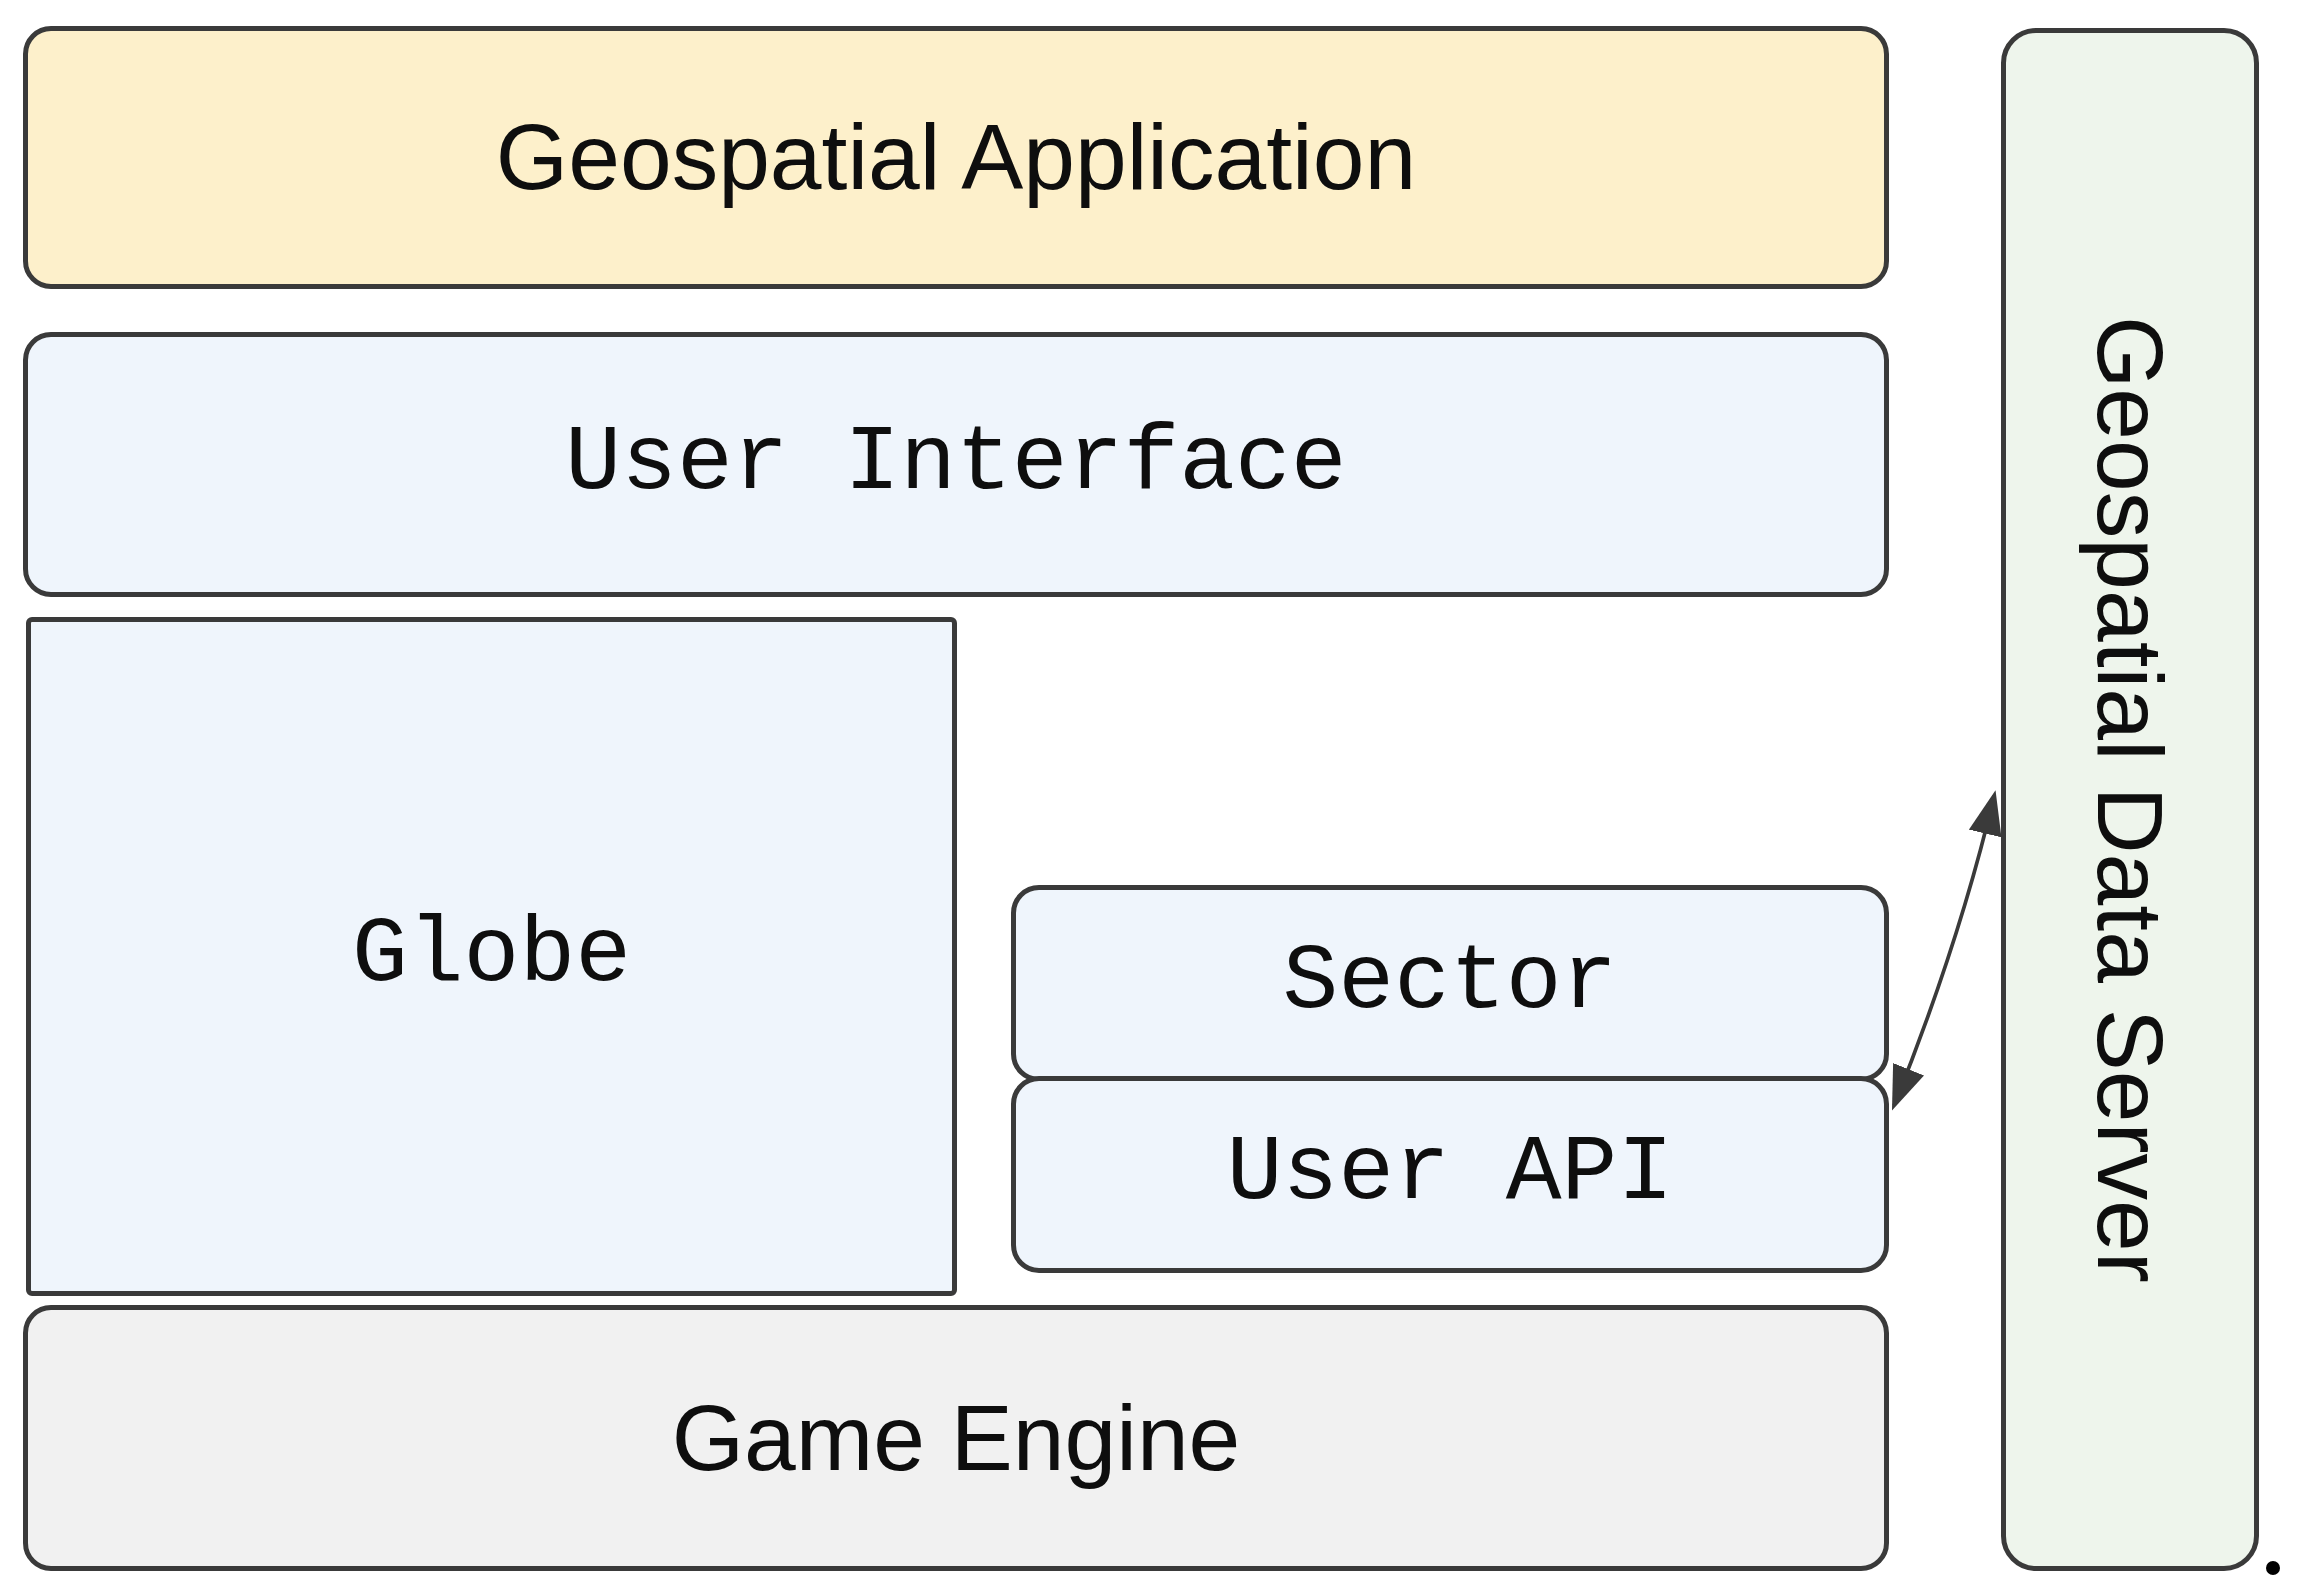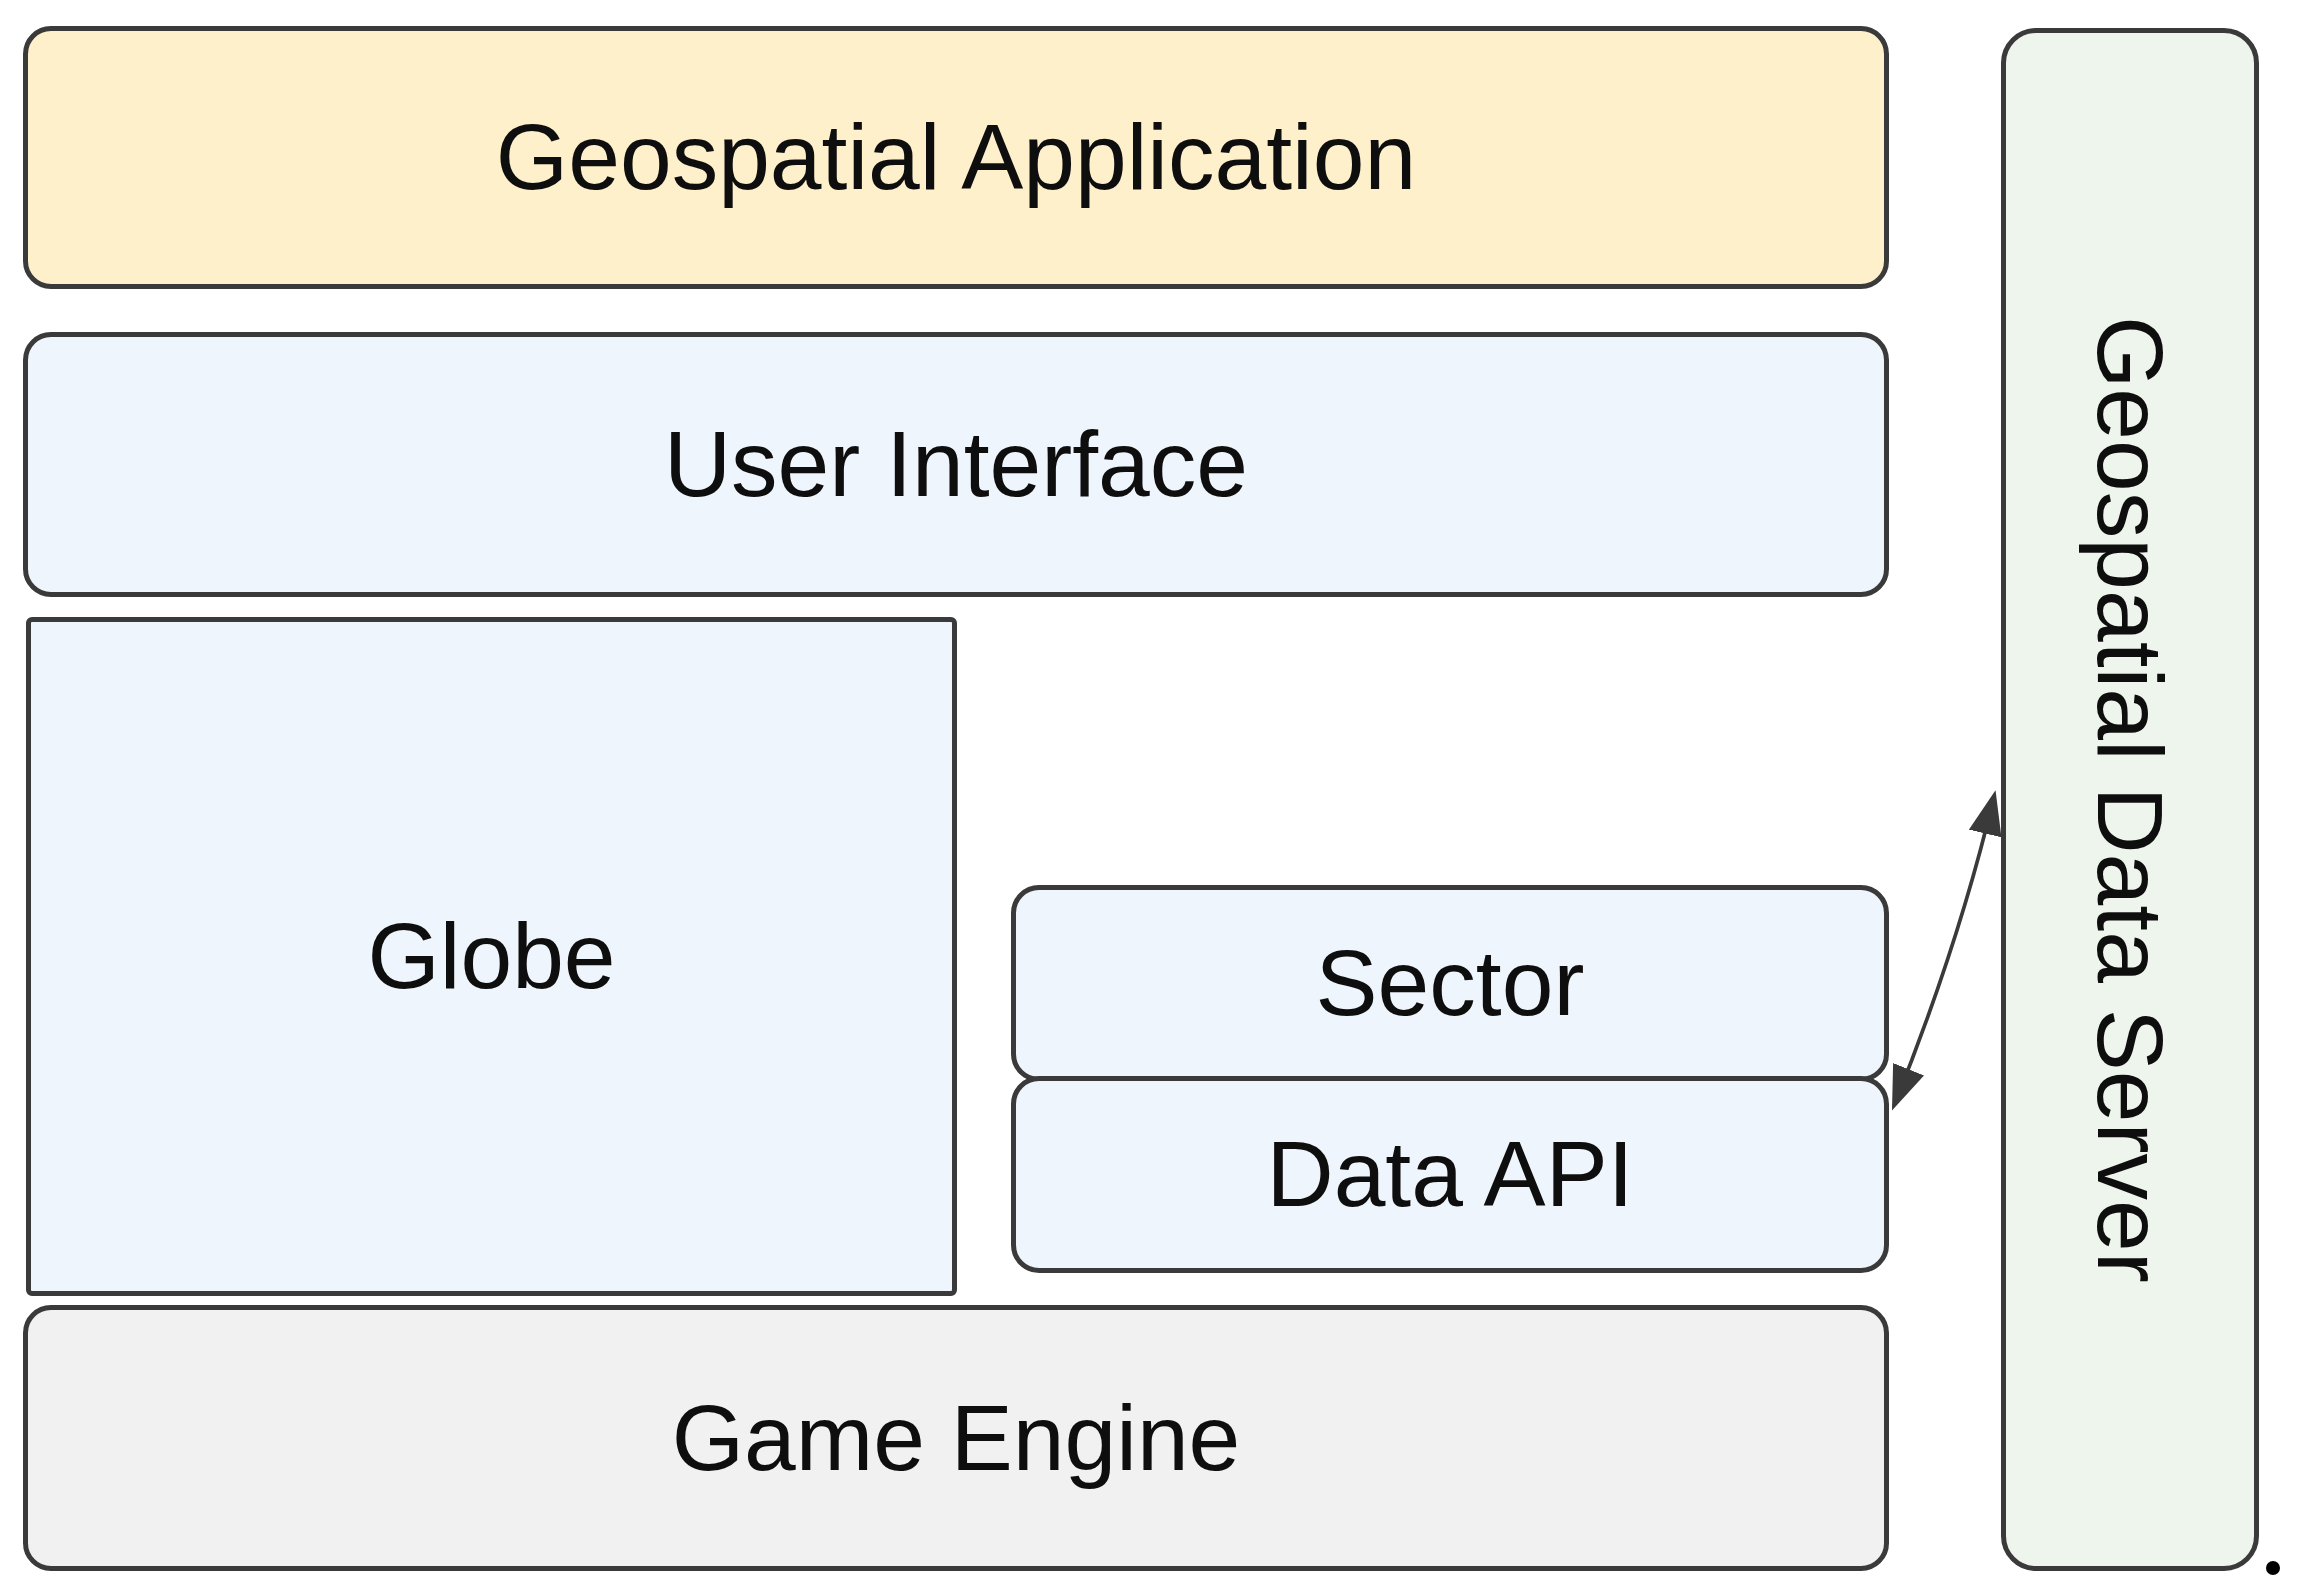--- a/index.html
+++ b/index.html
@@ -24,21 +24,21 @@
     border-radius: 28px;
     display: flex;
     align-items: center;
     justify-content: center;
     font-size: 93px;
     line-height: 1.1;
     white-space: nowrap;
     text-align: center;
   }
   .fill-app    { background: var(--application-fill, #fdf0cb); }
-  .fill-comp   { background: var(--component-fill,  #eff5fc); }
+  .fill-comp   { background: var(--component-fill,  #eff5fc); font-family: Liberation Mono, monospace; }
   .fill-engine { background: var(--engine-fill,     #f1f1f1); }
   .fill-server { background: var(--server-fill,     #eef5ec); }
 
   #node-geospatial-application { left: 23px;   top: 26px;   width: 1866px; height: 263px; }
   #node-user-interface         { left: 23px;   top: 332px;  width: 1866px; height: 265px; }
   #node-globe                  { left: 26px;   top: 617px;  width: 931px; height: 679px; border-radius: 6px; }
   #node-sector-manager         { left: 1011px; top: 623px;  width: 878px;  height: 197px; }
   #node-sector                 { left: 1011px; top: 849px;  width: 878px;  height: 197px; margin-top: 36px; }
   #node-data-api               { left: 1011px; top: 1076px; width: 878px;  height: 197px; }
   #node-game-engine            { left: 23px;   top: 1305px; width: 1866px; height: 266px; }
@@ -83,21 +83,21 @@
   <div class="node fill-comp" id="node-globe">
     <span>Globe</span>
   </div>
 
 
   <div class="node fill-comp" id="node-sector">
     <span>Sector</span>
   </div>
 
   <div class="node fill-comp" id="node-data-api">
-    <span>Data API</span>
+    <span>User API</span>
   </div>
 
   <div class="node fill-engine" id="node-game-engine">
     <span>Game Engine</span>
   </div>
 
   <div class="node fill-server" id="node-geospatial-data-server">
     <span class="vlabel">Geospatial Data Server</span>
   </div>
 

